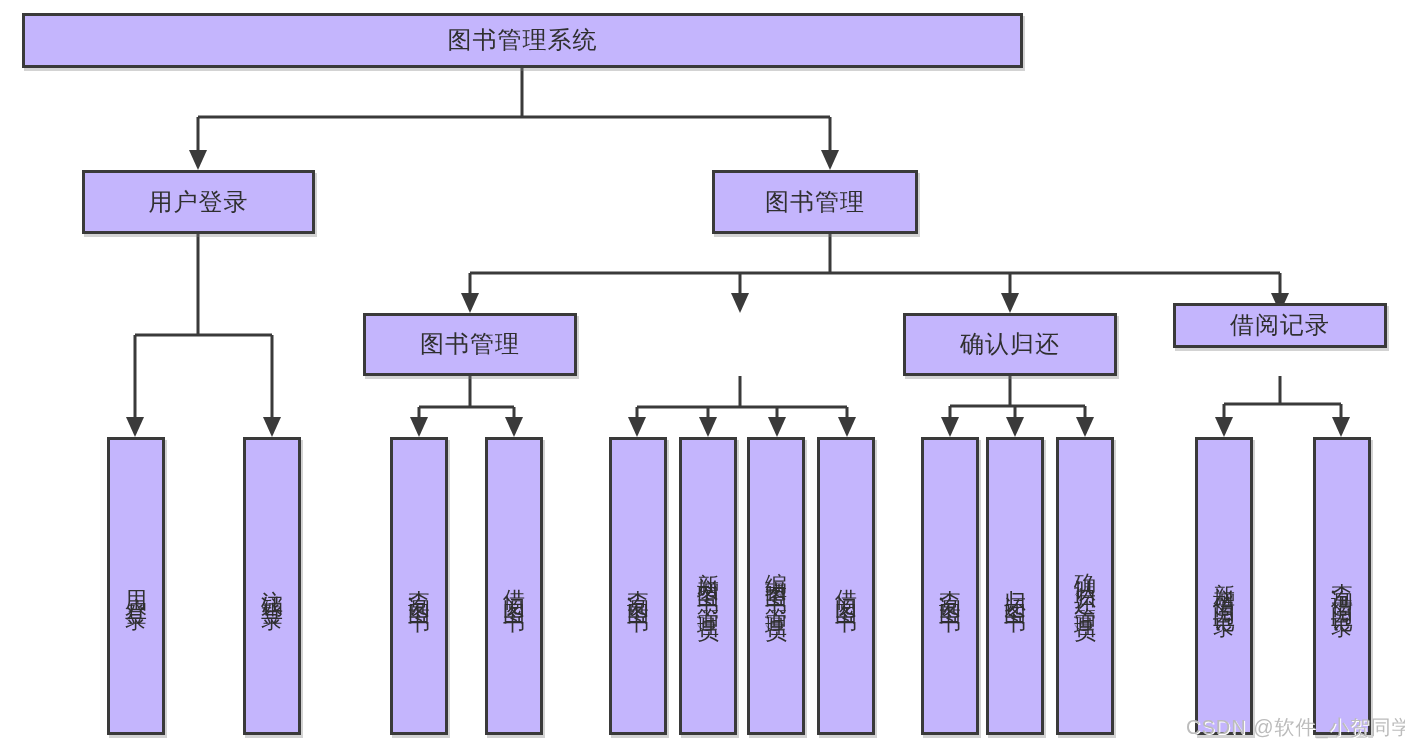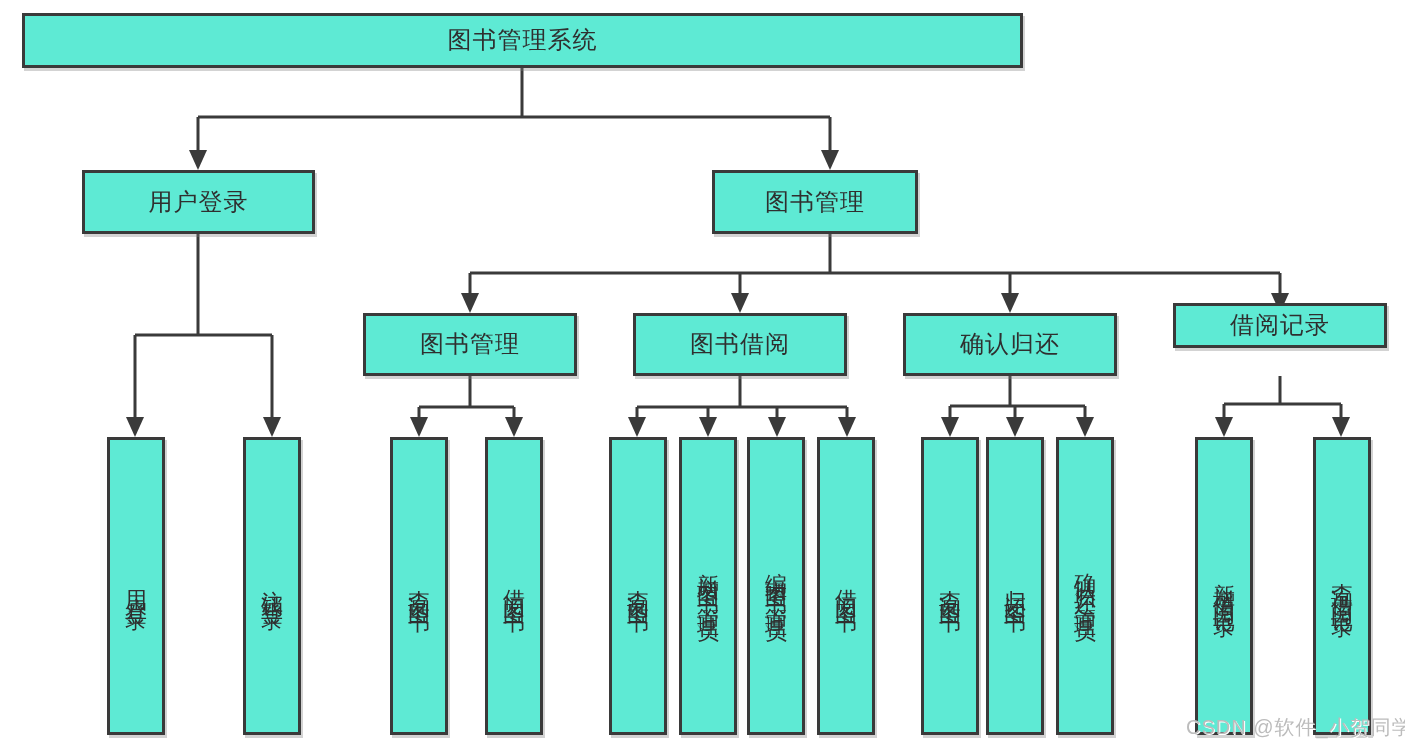--- a/index.html
+++ b/index.html
@@ -9,21 +9,21 @@
     background: var(--background, #ffffff);
     font-family: "Liberation Sans", sans-serif;
     position: relative; overflow: hidden;
   }
   .stage { position: absolute; inset: 0; width: 1405px; height: 747px; }
   .connectors { position: absolute; left: 0; top: 0; }
   .connectors path { stroke: var(--line, #3a3a3a); stroke-width: 3; fill: none; }
   .connectors polygon { fill: var(--line, #3a3a3a); }
   .box {
     position: absolute;
-    background: #5eead4;
+    background: #c4b5fd;
     border: 3px solid var(--box_border, #3a3a3a);
     box-shadow: 2px 3px 0 rgba(130,130,130,0.35);
     display: flex; align-items: center; justify-content: center;
   }
   .hlabel {
     font-size: 24px; letter-spacing: 1px;
     color: var(--text, #2f2f2f);
     white-space: nowrap; line-height: 1.2;
   }
   .vlabel {
@@ -80,23 +80,20 @@
   <div class="box" style="left:82px;top:170px;width:233px;height:64px">
     <span class="hlabel">用户登录</span>
   </div>
   <div class="box" style="left:712px;top:170px;width:206px;height:64px">
     <span class="hlabel">图书管理</span>
   </div>
 
   <div class="box" style="left:363px;top:313px;width:214px;height:63px">
     <span class="hlabel">图书管理</span>
   </div>
-  <div class="box" style="left:633px;top:313px;width:214px;height:63px">
-    <span class="hlabel">图书借阅</span>
-  </div>
   <div class="box" style="left:903px;top:313px;width:214px;height:63px">
     <span class="hlabel">确认归还</span>
   </div>
   <div class="box" style="left:1173px;top:303px;width:214px;height:45px">
     <span class="hlabel">借阅记录</span>
   </div>
 
   <div class="box" style="left:107px;top:437px;width:58px;height:298px">
     <span class="vlabel">用户登录</span>
   </div>

